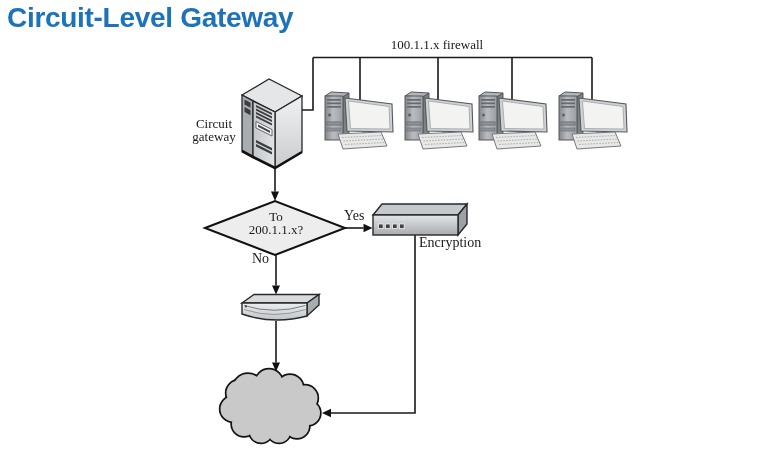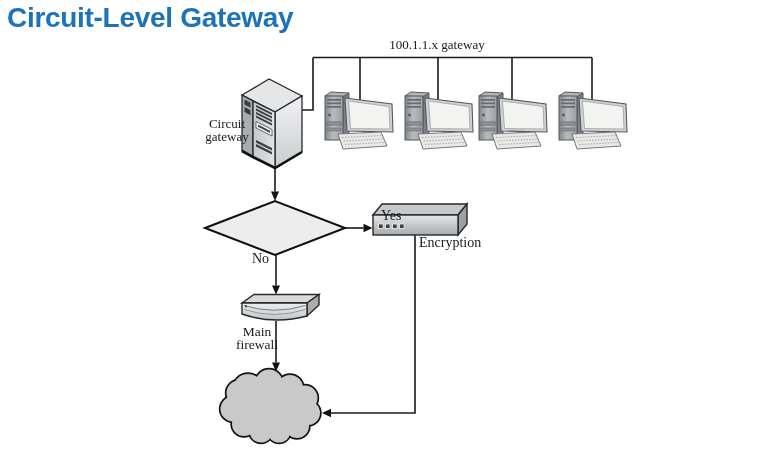--- a/index.html
+++ b/index.html
@@ -185,25 +185,25 @@
     <g stroke="#26282a" stroke-width="1.4">
       <polygon points="242,303 254,294.5 319,294.5 307,303" fill="#d8dadc"></polygon>
       <polygon points="307,303 319,294.5 319,305 307,316" fill="#aaadb0"></polygon>
       <path d="M242,303 H307 V316 Q274,325 242,314 Z" fill="url(#gFw)"></path>
       <path d="M244,305.5 Q274,315 305.5,305.5" fill="none" stroke="#7a7d80" stroke-width="1"></path>
       <path d="M244,309.5 Q274,319.5 305.5,309.5" fill="none" stroke="#94979a" stroke-width="1"></path>
       <rect x="245" y="305.5" width="1.8" height="1.8" fill="#333" stroke="none"></rect>
     </g>
   </svg>
 
-  <div class="lbl nowrap" style="left:357px;top:38px;width:160px;">100.1.1.x gateway</div>
-
-  <div class="lbl" style="left:188px;top:117px;width:52px;margin-left:13px;">Circuit gateway</div>
-
-
-  <div class="lbl nowrap" style="left:344px;top:209px;font-size:14px;margin-left:37px;">Yes</div>
+  <div class="lbl nowrap" style="left:357px;top:38px;width:160px;">100.1.1.x firewall</div>
+
+  <div class="lbl" style="left:188px;top:117px;width:52px;">Circuit gateway</div>
+
+  <div class="lbl" style="left:243px;top:210px;width:66px;">To 200.1.1.x?</div>
+
+  <div class="lbl nowrap" style="left:344px;top:209px;font-size:14px;">Yes</div>
 
   <div class="lbl nowrap" style="left:252px;top:252px;font-size:14px;font-family:Liberation Serif, serif;">No</div>
 
   <div class="lbl nowrap" style="left:419px;top:236px;font-size:14px;text-align:right;">Encryption</div>
 
-  <div class="lbl" style="left:228px;top:325px;width:58px;font-size:13.5px;">Main firewall</div>
 </div>
 
 </body></html>

